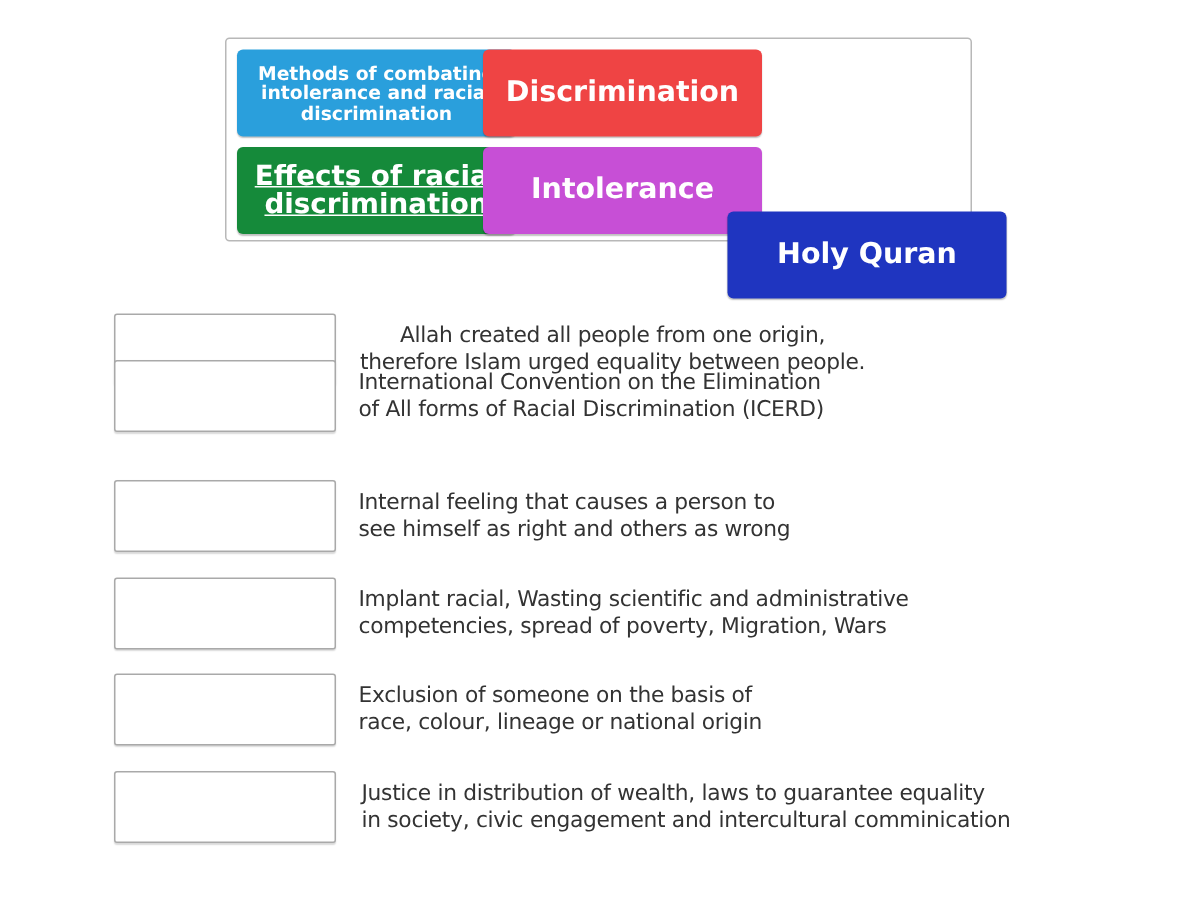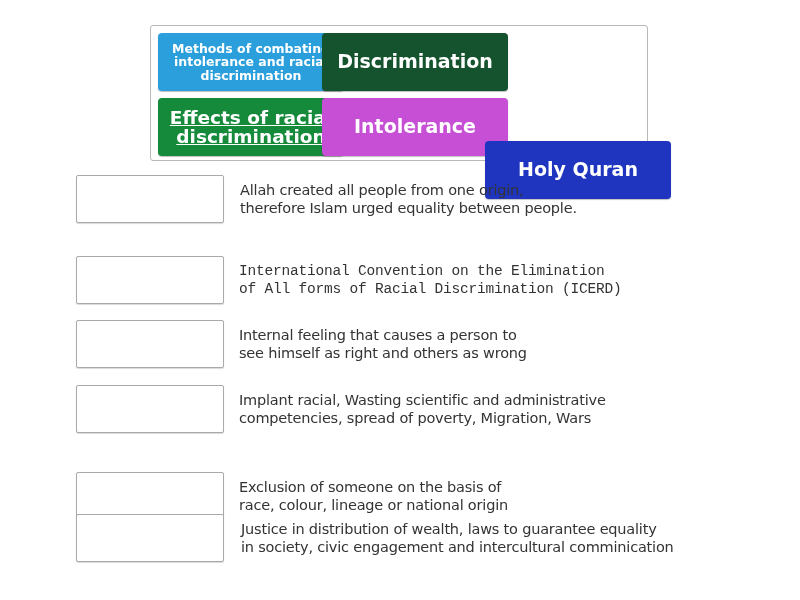--- a/index.html
+++ b/index.html
@@ -30,47 +30,47 @@
   .desc {
     position: absolute; left: 164px; top: 6px; font-size: 14.5px; line-height: 18px;
     color: #333; white-space: pre; letter-spacing: -0.2px;
   }
 </style>
 </head>
 <body>
 
 <div class="bank">
   <div class="tile" style="left: 7px; top: 7px; font-size: 12.5px; background: rgb(42, 159, 220);">Methods of combating intolerance and racial discrimination</div>
-  <div class="tile" style="left: 171px; top: 7px; font-size: 19px; background: #14532d;">Discrimination</div>
+  <div class="tile" style="left: 171px; top: 7px; font-size: 19px; background: #ef4444;">Discrimination</div>
   <div class="tile" style="left: 7px; top: 72px; font-size: 18.5px; background: rgb(21, 138, 58); text-decoration: underline;">Effects of racial discrimination</div>
   <div class="tile" style="left: 171px; top: 72px; font-size: 19px; background: rgb(199, 79, 214);">Intolerance</div>
   <div class="tile" style="left: 334px; top: 72px; font-size: 19px; background: rgb(31, 53, 192); margin-top: 43px;">Holy Quran</div>
 </div>
 
-<div class="row" style="top:175px;">
+<div class="row" style="top:209px;text-align:center;">
   <div class="slot"></div>
   <div class="desc">Allah created all people from one origin,
 therefore Islam urged equality between people.</div>
 </div>
-<div class="row" style="top:256px;font-family:Liberation Mono, monospace;">
+<div class="row" style="top:240px;">
   <div class="slot"></div>
   <div class="desc" style="left:163px;">International Convention on the Elimination
 of All forms of Racial Discrimination (ICERD)</div>
 </div>
 <div class="row" style="top:320px;">
   <div class="slot"></div>
   <div class="desc" style="left:163px;">Internal feeling that causes a person to
 see himself as right and others as wrong</div>
 </div>
 <div class="row" style="top:385px;">
   <div class="slot"></div>
   <div class="desc" style="left:163px;">Implant racial, Wasting scientific and administrative
 competencies, spread of poverty, Migration, Wars</div>
 </div>
-<div class="row" style="top:472px;">
+<div class="row" style="top:449px;">
   <div class="slot"></div>
   <div class="desc" style="left:163px;">Exclusion of someone on the basis of
 race, colour, lineage or national origin</div>
 </div>
 <div class="row" style="top:514px;">
   <div class="slot"></div>
   <div class="desc" style="left:165px;">Justice in distribution of wealth, laws to guarantee equality
 in society, civic engagement and intercultural comminication</div>
 </div>
 

